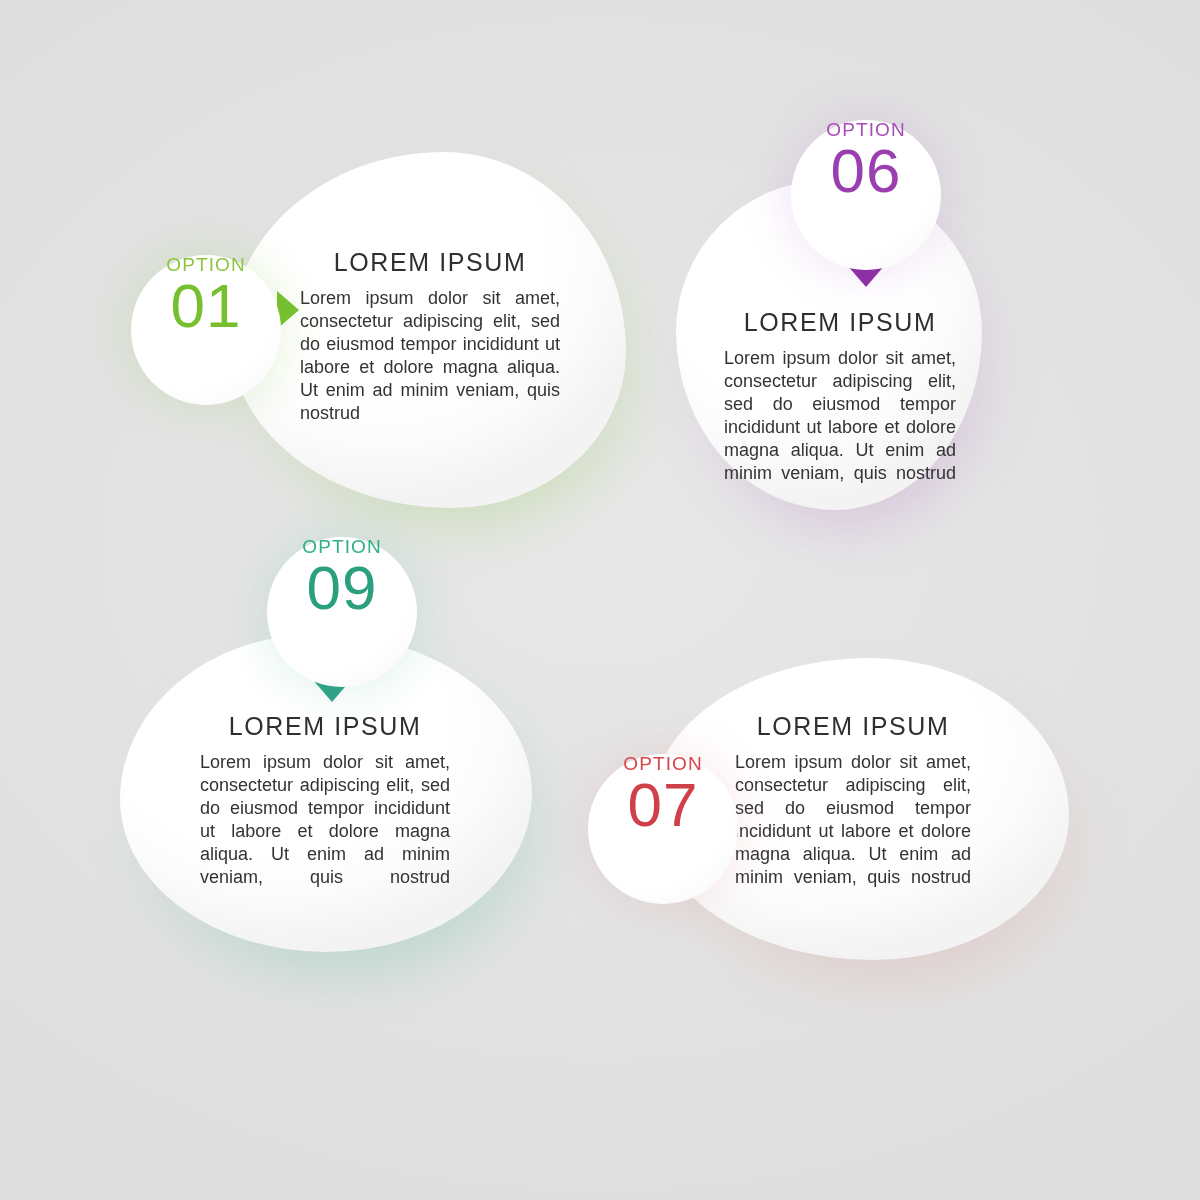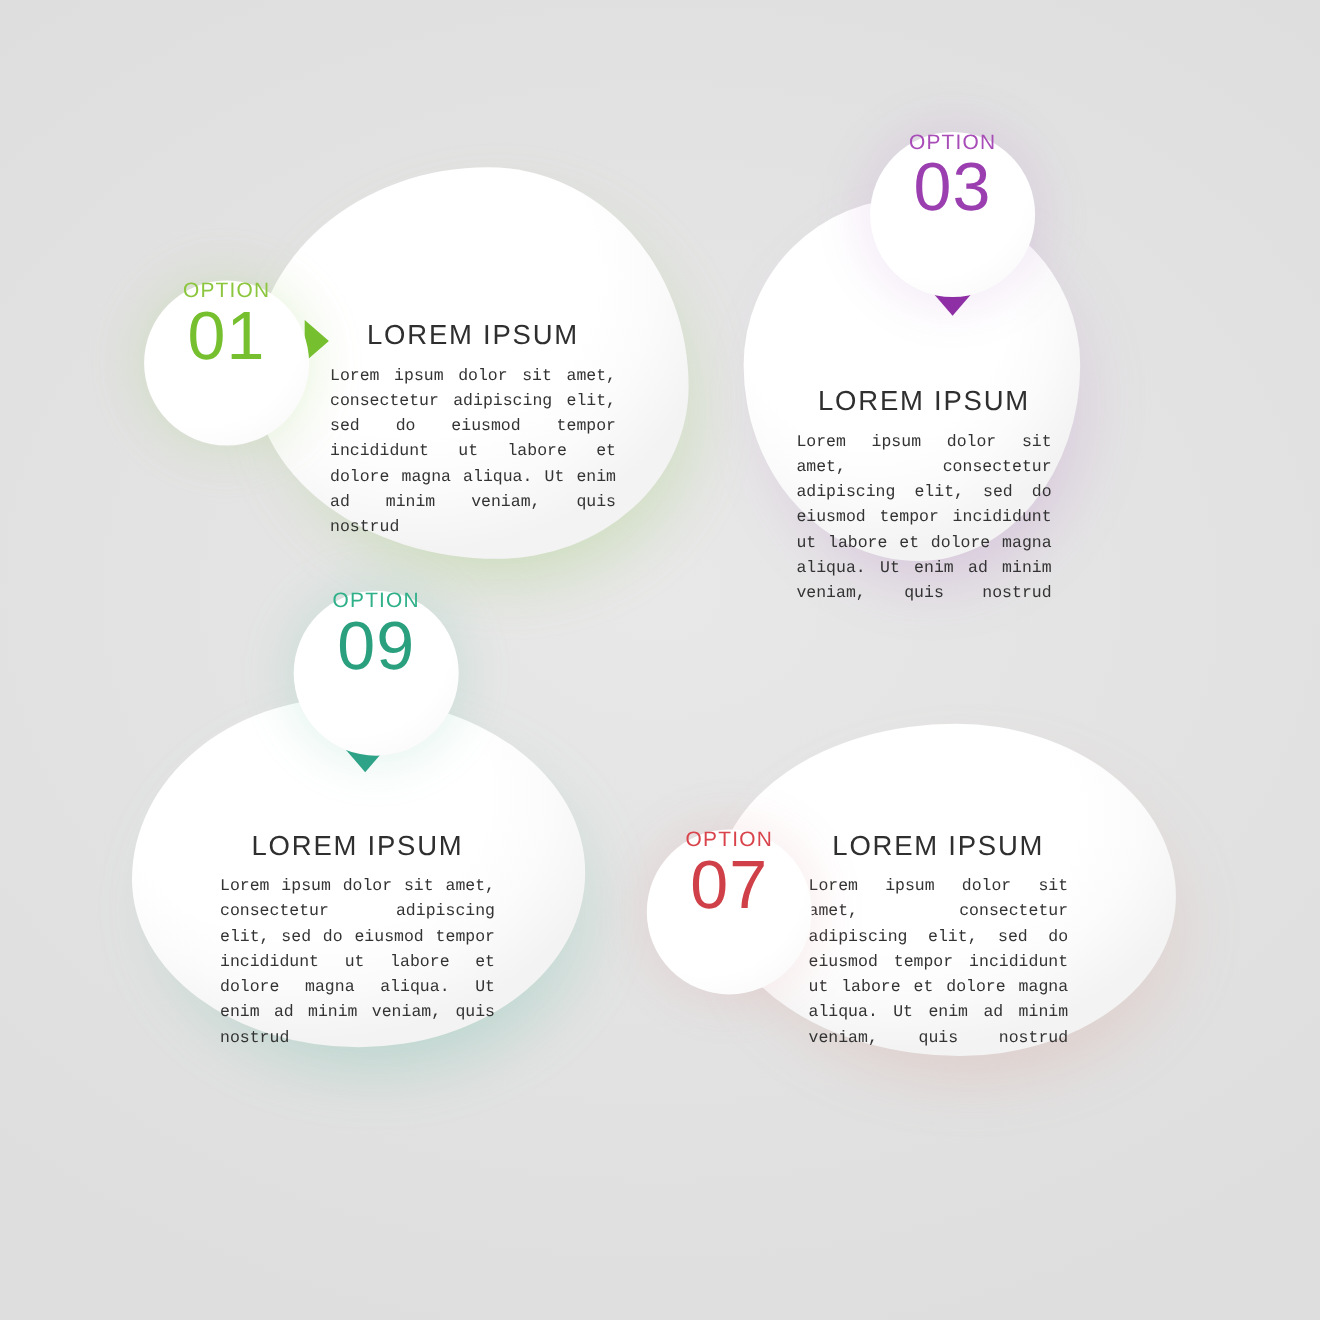--- a/index.html
+++ b/index.html
@@ -42,38 +42,36 @@
   
   .blob-1, .shadow-1 { border-radius: 54% 46% 44% 56% / 52% 56% 44% 48%; }
   .blob-2, .shadow-2 { border-radius: 50% 50% 48% 52% / 46% 46% 54% 54%; }
   .blob-3, .shadow-3 { border-radius: 48% 52% 50% 50% / 52% 50% 50% 48%; }
   .blob-4, .shadow-4 { border-radius: 52% 48% 47% 53% / 50% 52% 48% 50%; }
 
   
   .blob-text {
     position: absolute;
     text-align: center;
-    margin-top: 43px;
   }
   .blob-title {
     font-size: 25px;
     letter-spacing: 1.6px;
     color: #2f2f2f;
     font-weight: 400;
     margin-bottom: 10px;
     white-space: nowrap;
   }
   .blob-body {
-    font-size: 15px;
+    font-size: 18px;
     line-height: 23px;
     color: #333333;
     text-align: justify;
     text-align-last: justify;
     word-spacing: 0;
-    font-family: Liberation Mono, monospace;
   }
 
   
   .badge {
     position: absolute;
     width: 150px;
     height: 150px;
     border-radius: 50%;
     background: radial-gradient(circle at 36% 28%, #ffffff 0%, #ffffff 62%, #fafafa 82%, #f0f0f0 100%);
     display: flex;
@@ -205,21 +203,21 @@
     <div class="blob-shadow shadow-2"></div>
     <div class="blob blob-2"></div>
     <div class="blob-text text-2">
       <div class="blob-title">LOREM IPSUM</div>
       <div class="blob-body">Lorem ipsum dolor sit amet, consectetur adipiscing elit, sed do eiusmod tempor incididunt ut labore et dolore magna aliqua. Ut enim ad minim veniam, quis nostrud</div>
     </div>
     <div class="badge-glow glow-2"></div>
     <div class="pointer pointer-down arrow-2"></div>
     <div class="badge badge-2">
       <div class="badge-label label-2">OPTION</div>
-      <div class="badge-number number-2">03</div>
+      <div class="badge-number number-2">06</div>
     </div>
   </div>
 
   <div class="option-block">
     <div class="blob-shadow shadow-3"></div>
     <div class="blob blob-3"></div>
     <div class="blob-text text-3">
       <div class="blob-title">LOREM IPSUM</div>
       <div class="blob-body">Lorem ipsum dolor sit amet, consectetur adipiscing elit, sed do eiusmod tempor incididunt ut labore et dolore magna aliqua. Ut enim ad minim veniam, quis nostrud</div>
     </div>

